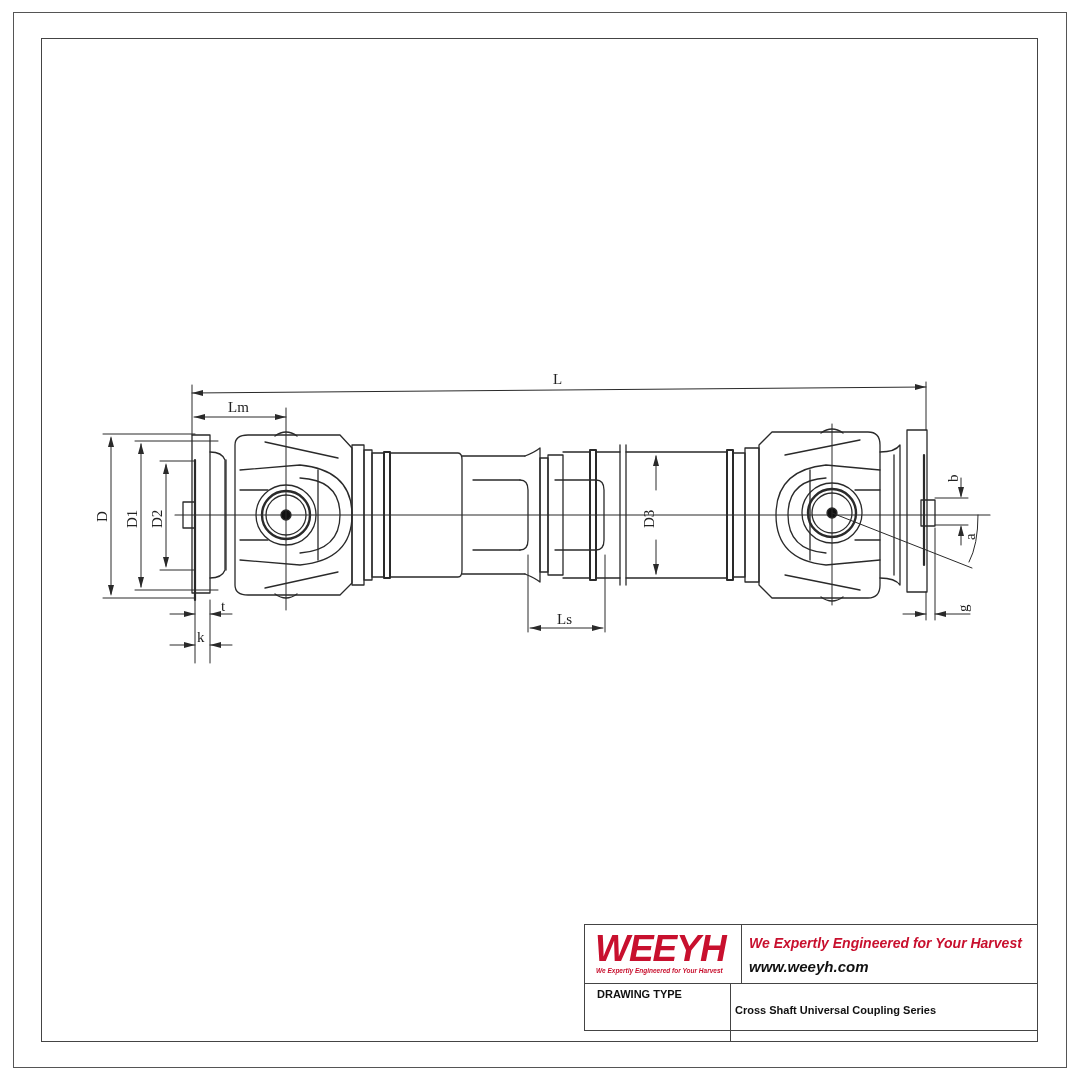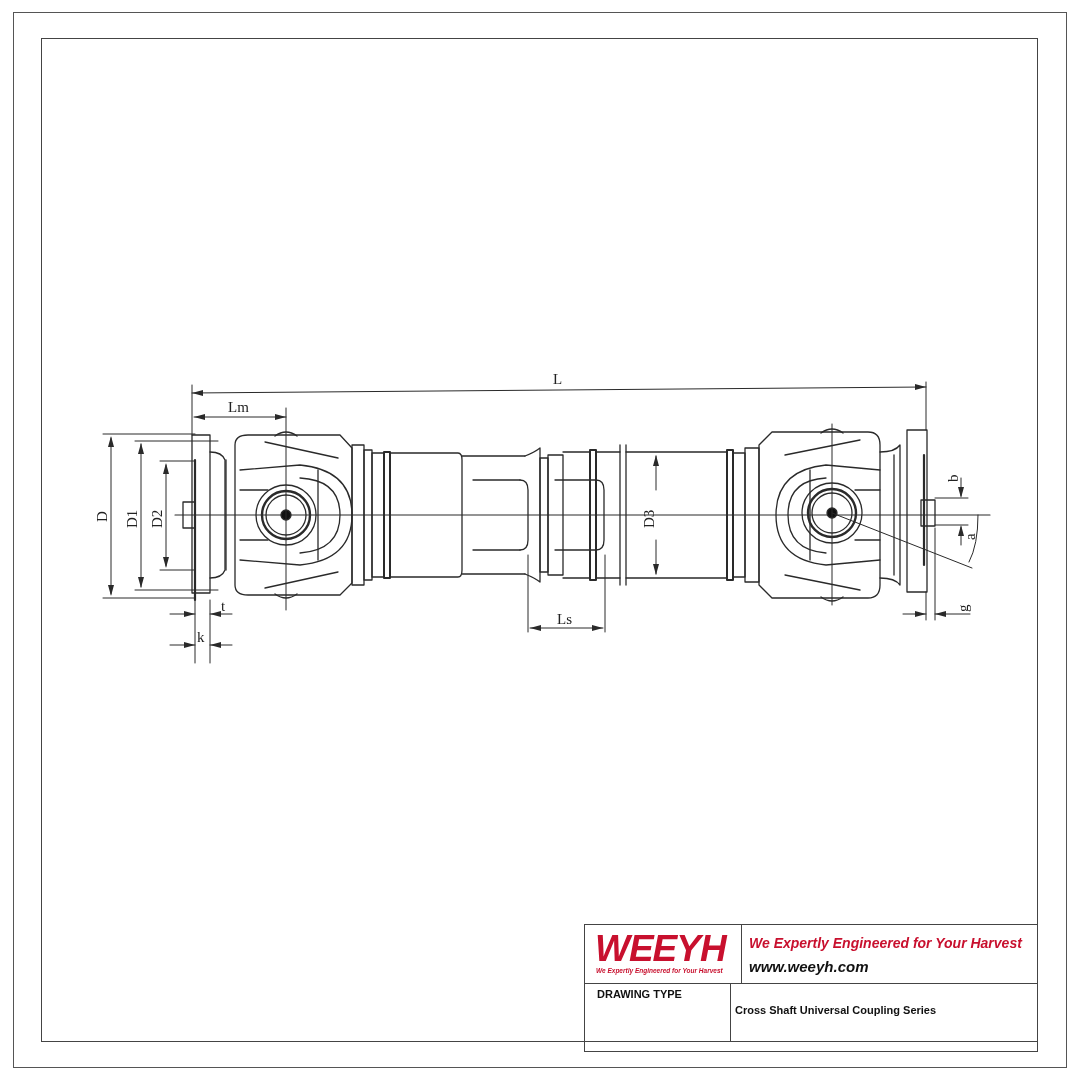--- a/index.html
+++ b/index.html
@@ -1,21 +1,21 @@
 <!DOCTYPE html>
 <html><head>
 <meta charset="utf-8">
 <style>
   html, body { margin: 0; padding: 0; background: #ffffff; }
   body { width: 1080px; height: 1080px; position: relative; overflow: hidden; font-family: "Liberation Sans", sans-serif; }
   .outer-frame { position: absolute; left: 13px; top: 12px; width: 1054px; height: 1056px; border: 1.5px solid #555; box-sizing: border-box; }
   .inner-frame { position: absolute; left: 41px; top: 38px; width: 997px; height: 1004px; border: 1.5px solid #444; box-sizing: border-box; }
   svg.drawing { position: absolute; left: 0; top: 0; }
   .dimlabel { font-family: "Liberation Serif", serif; font-size: 15px; fill: #222; }
-  .title-block { position: absolute; left: 584px; top: 924px; width: 454px; height: 128px; border: 1.5px solid #444; box-sizing: border-box; }
+  .title-block { position: absolute; left: 584px; top: 924px; width: 454px; height: 107px; border: 1.5px solid #444; box-sizing: border-box; }
   .tb-row1 { position: absolute; left: 0; top: 0; width: 100%; height: 59px; border-bottom: 1.5px solid #444; box-sizing: border-box; }
   .tb-logo-cell { position: absolute; left: 0; top: 0; width: 157px; height: 100%; border-right: 1.5px solid #444; box-sizing: border-box; }
   .logo-text { position: absolute; left: 10px; top: 4px; font-family: "Liberation Sans", sans-serif; font-weight: bold; font-style: italic; font-size: 37px; color: #c8102e; letter-spacing: -1px; line-height: 40px; }
   .logo-sub { position: absolute; left: 11px; top: 42px; font-family: "Liberation Sans", sans-serif; font-weight: bold; font-style: italic; font-size: 6.5px; color: #c8102e; white-space: nowrap; }
   .tb-slogan-cell { position: absolute; left: 157px; top: 0; right: 0; height: 100%; }
   .slogan { position: absolute; left: 7px; top: 10px; font-weight: bold; font-style: italic; font-size: 14px; color: #c8102e; white-space: nowrap; }
   .website { position: absolute; left: 7px; top: 33px; font-weight: bold; font-style: italic; font-size: 15px; color: #111; white-space: nowrap; }
   .tb-row2 { position: absolute; left: 0; top: 59px; width: 100%; height: 57px; }
   .tb-label-cell { position: absolute; left: 0; top: 0; width: 146px; height: 100%; border-right: 1.5px solid #444; box-sizing: border-box; }
   .dt-label { position: absolute; left: 12px; top: 4px; font-weight: bold; font-size: 11px; color: #111; white-space: nowrap; }

